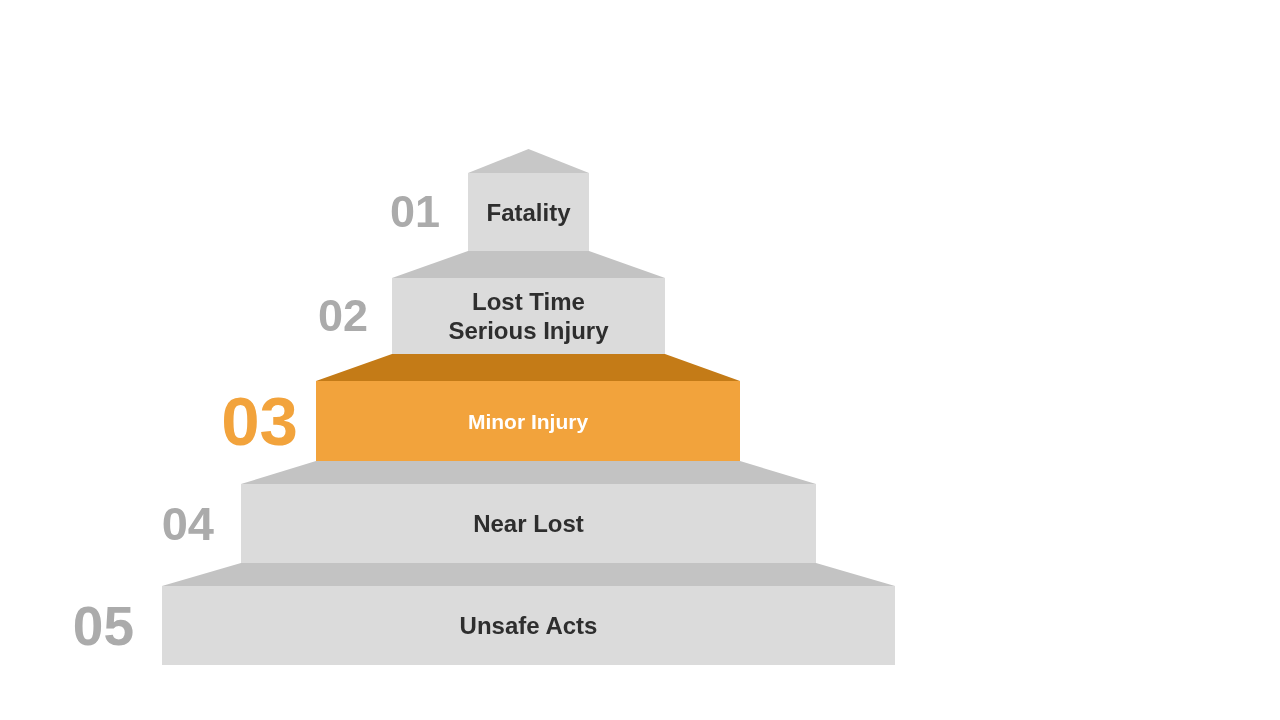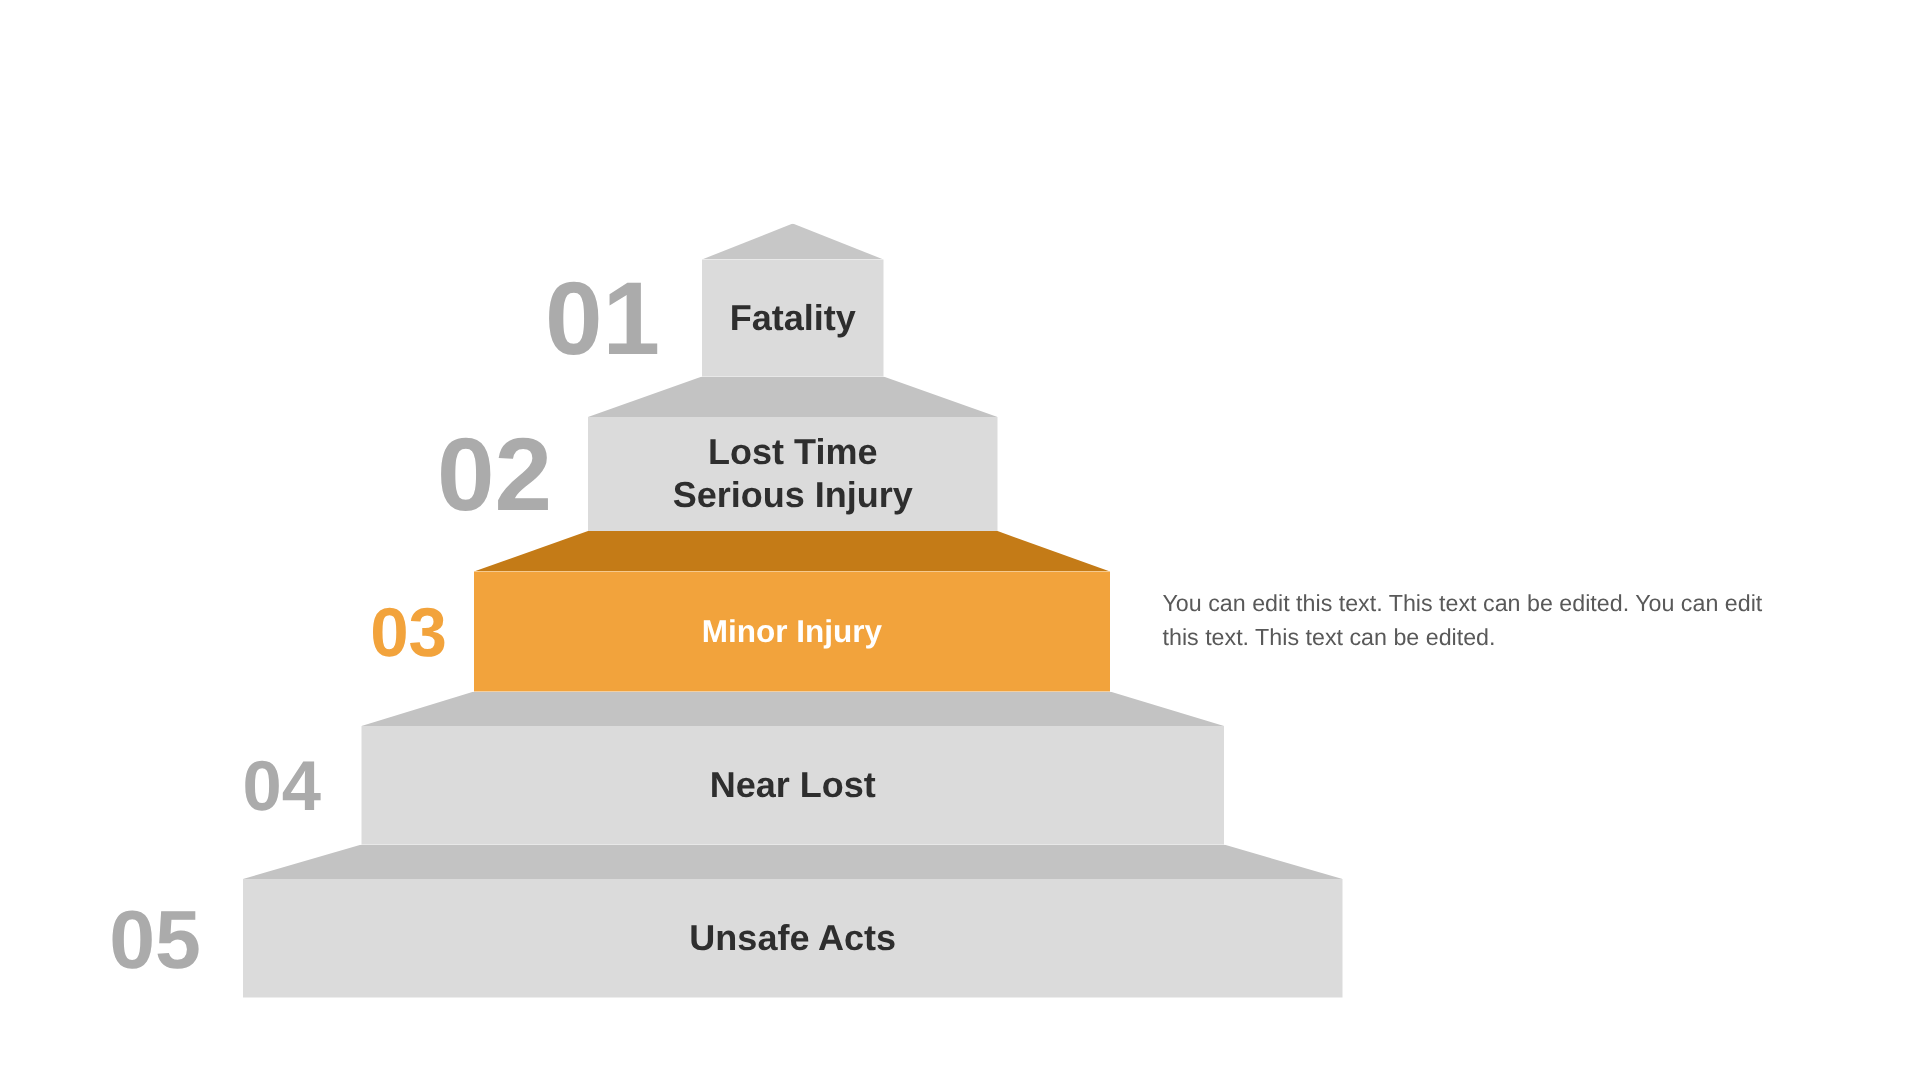--- a/index.html
+++ b/index.html
@@ -40,25 +40,25 @@
   .top4{left:241px;top:461px;width:575px;height:23px;
         clip-path:polygon(13.04% 0,86.78% 0,100% 100%,0 100%);}
   .front4{left:241px;top:484px;width:575px;height:79px;}
   
   .top5{left:162px;top:563px;width:733px;height:23px;
         clip-path:polygon(10.78% 0,89.22% 0,100% 100%,0 100%);}
   .front5{left:162px;top:586px;width:733px;height:79px;}
   
   .num{
     position:absolute;display:flex;align-items:center;justify-content:flex-end;
-    font-weight:bold;font-size:69px;color:#ABABAB;letter-spacing:0px;
+    font-weight:bold;font-size:45px;color:#ABABAB;letter-spacing:0px;
   }
   .num1{left:290px;top:173px;width:150px;height:78px;}
   .num2{left:218px;top:278px;width:150px;height:76px;}
-  .num3{left:138px;top:381px;width:160px;height:80px;font-size:46px;color:#F2A33C;}
+  .num3{left:138px;top:381px;width:160px;height:80px;font-size:69px;color:#F2A33C;}
   .num4{left:64px;top:484px;width:150px;height:79px;font-size:47px;}
   .num5{left:0px;top:586px;width:134px;height:79px;font-size:55px;}
   
   .desc{
     position:absolute;left:775px;top:392px;width:416px;margin:0;
     font-size:15.5px;line-height:22.5px;color:#595959;
   }
 </style>
 </head>
 <body>
@@ -94,15 +94,14 @@
     </div>
 
     <div class="num num5">05</div>
     <div class="face top top5"></div>
     <div class="face front front5">
       <span class="lbl">Unsafe Acts</span>
     </div>
 
   </div>
 
-  <p class="desc">You can edit this text. This text can be edited. You can edit this text. This text can be edited.</p>
 
 </div>
 
 </body></html>

